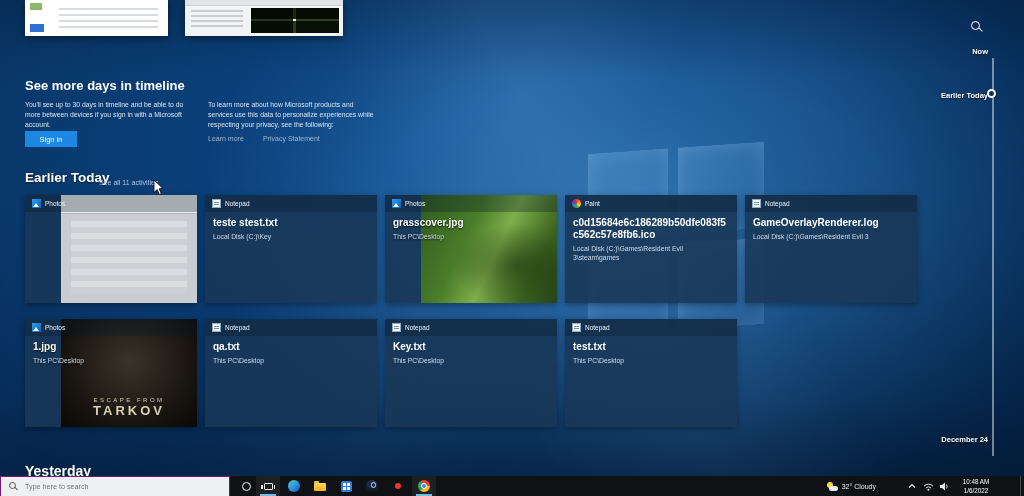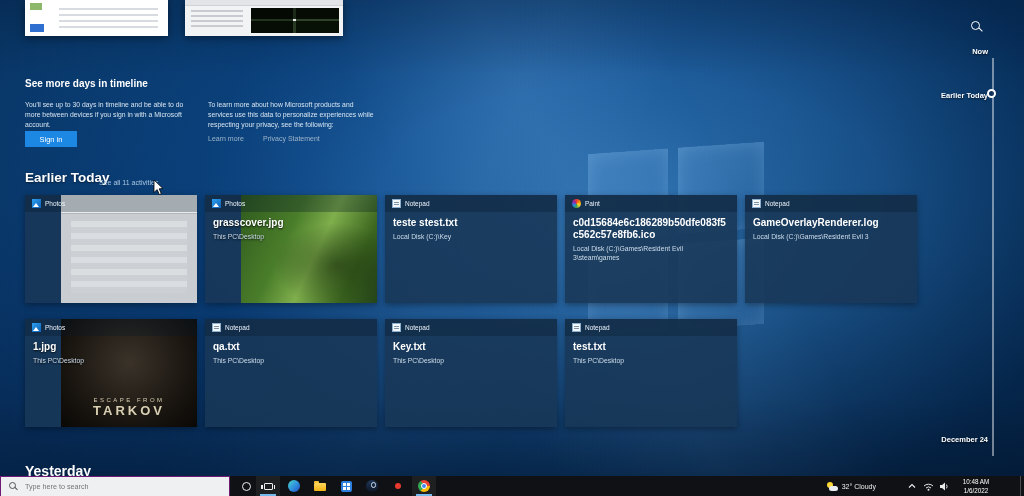--- a/index.html
+++ b/index.html
@@ -48,21 +48,21 @@
   .mag { position:absolute; width:9px; height:9px; border:1.4px solid #fff; border-radius:50%; }
   .mag::after { content:''; position:absolute; width:5px; height:1.4px; background:#fff; transform:rotate(45deg); right:-4px; bottom:-1.5px; }
   
   .rail-line { position:absolute; left:992px; top:58px; width:1.5px; height:398px; background:rgba(255,255,255,.45); }
   .rail-label { position:absolute; right:36px; text-align:right; font-size:7.5px; font-weight:bold; color:#fff; text-shadow:0 1px 2px rgba(0,0,0,.6); white-space:nowrap;margin-left:48px; }
   .rl-now { top:47px; }
   .rl-earlier { top:91px; }
   .rl-older { top:435px; }
   .rail-marker { position:absolute; left:987px; top:89px; width:9px; height:9px; border:2px solid #fff; border-radius:50%; background:rgba(10,45,85,.9); }
   
-  .promo-title { position:absolute; left:25px; top:78px; font-size:10px; font-weight:bold; color:#fff; }
+  .promo-title { position:absolute; left:25px; top:78px; font-size:13px; font-weight:bold; color:#fff; }
   .promo-col { position:absolute; top:100px; font-size:6.8px; line-height:1.5; color:#d6e4f1; }
   .promo-left { left:25px; width:172px; }
   .promo-right { left:208px; width:172px; }
   .signin-btn { position:absolute; left:25px; top:131px; width:52px; height:16px; background:#1d87e4; color:#fff;
     font-size:7.5px; display:flex; align-items:center; justify-content:center; cursor:pointer; }
   .promo-link { position:absolute; top:135px; font-size:7px; color:#9db4c9; cursor:pointer; }
   .link-learn { left:208px; }
   .link-privacy { left:263px; }
   
   .section-head { position:absolute; left:25px; top:170px; font-size:13.5px; font-weight:bold; color:#fff; text-shadow:0 1px 2px rgba(0,0,0,.5); }
@@ -195,42 +195,42 @@
   <div class="cards-row" id="row1">
       <div class="card has-thumb thumb-explorer">
     <div class="card-thumb">
       
     </div>
     <div class="card-head">
       <span class="app-icon icon-photos"></span>
       <span class="app-name">Photos</span>
     </div>
   </div>
+      <div class="card">
+
+    <div class="card-head">
+      <span class="app-icon icon-notepad"></span>
+      <span class="app-name">Notepad</span>
+    </div>
+    <div class="card-body">
+      <div class="card-title">teste stest.txt</div>
+      <div class="card-path">Local Disk (C:)\Key</div>
+    </div>
+  </div>
       <div class="card has-thumb thumb-grass">
     <div class="card-thumb">
       
     </div>
     <div class="card-head">
       <span class="app-icon icon-photos"></span>
       <span class="app-name">Photos</span>
     </div>
     <div class="card-body">
       <div class="card-title">grasscover.jpg</div>
       <div class="card-path">This PC\Desktop</div>
-    </div>
-  </div>
-      <div class="card">
-
-    <div class="card-head">
-      <span class="app-icon icon-notepad"></span>
-      <span class="app-name">Notepad</span>
-    </div>
-    <div class="card-body">
-      <div class="card-title">teste stest.txt</div>
-      <div class="card-path">Local Disk (C:)\Key</div>
     </div>
   </div>
       <div class="card">
 
     <div class="card-head">
       <span class="app-icon icon-paint"></span>
       <span class="app-name">Paint</span>
     </div>
     <div class="card-body">
       <div class="card-title">c0d15684e6c186289b50dfe083f5c562c57e8fb6.ico</div>

